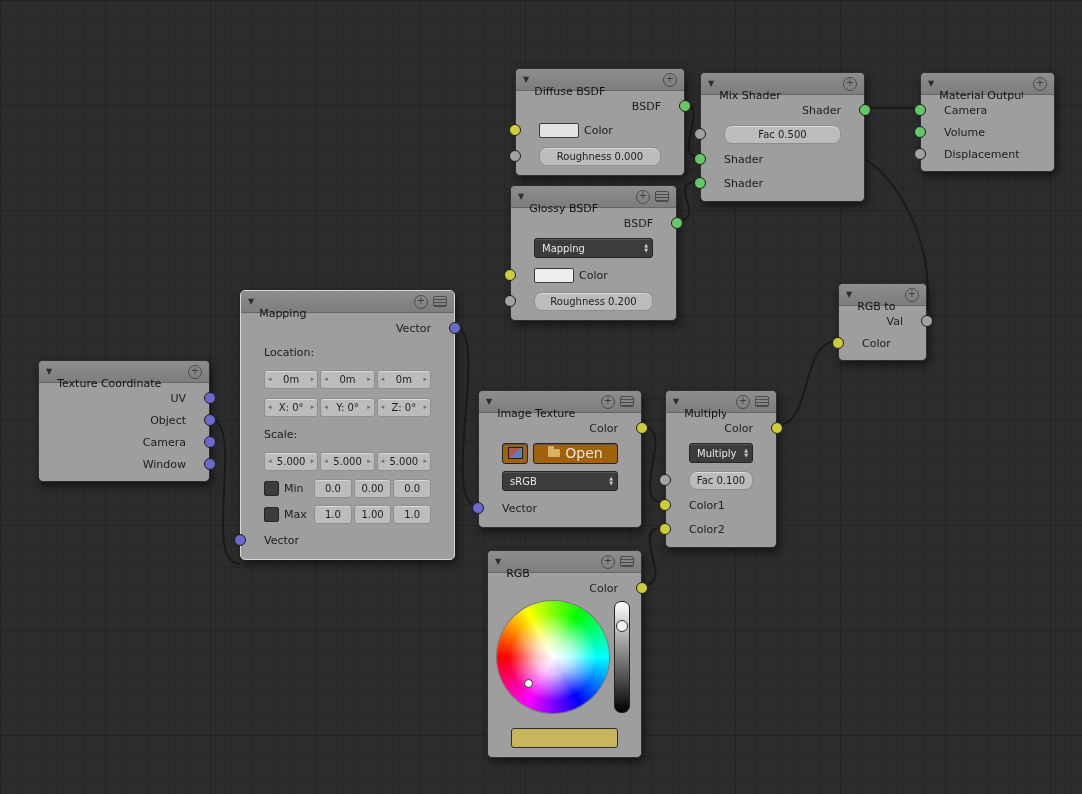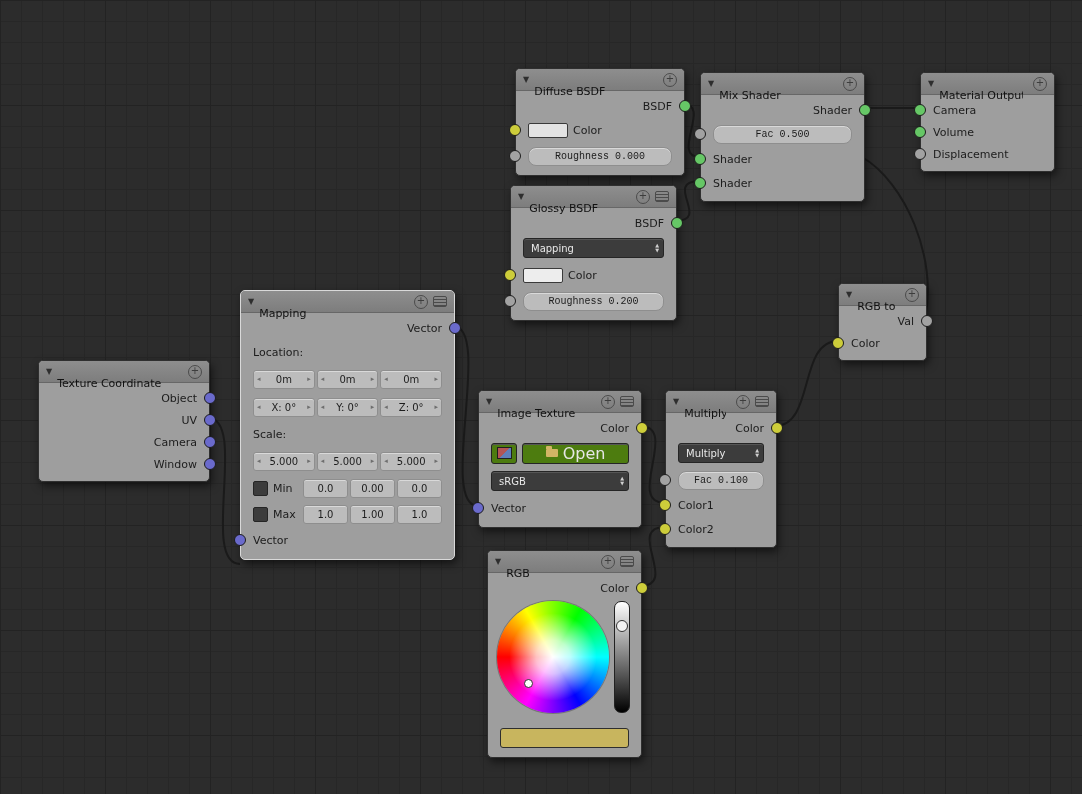--- a/index.html
+++ b/index.html
@@ -31,53 +31,53 @@
   .hsp{flex:1;}
   .plus{
     width:12px;height:12px;border:1px solid #4b4b4b;border-radius:50%;
     color:#3d3d3d;font-size:10px;line-height:10px;text-align:center;flex:none;
   }
   .exp{
     width:12px;height:9px;border:1px solid #4b4b4b;border-radius:2px;flex:none;
     background:repeating-linear-gradient(180deg,transparent 0 2px,#4b4b4b 2px 3px);
   }
   .bdy{padding:4px 0 6px;}
-  .row{position:relative;display:flex;align-items:center;gap:5px;padding:0 12px;height:22px;}
+  .row{position:relative;display:flex;align-items:center;gap:5px;padding:0 23px;height:22px;}
   .row.out{justify-content:flex-end;}
   .r24{height:24px;} .r26{height:26px;} .r28{height:28px;}
   .lbl{white-space:nowrap;}
   .sock{
     position:absolute;top:50%;width:12px;height:12px;margin-top:-6px;border-radius:50%;
     border:1px solid #1c1c1c;box-sizing:border-box;background:#999;
   }
   .sock.l{left:-7px;} .sock.r{right:-7px;}
   .field,.slider{
     position:relative;flex:1;height:17px;background:#bcbcbc;border:1px solid #8e8e8e;
     box-shadow:inset 0 1px 0 #d9d9d9;display:flex;align-items:center;justify-content:center;
     font-size:10px;color:#1c1c1c;min-width:0;
   }
   .field{border-radius:3px;}
-  .slider{border-radius:8px;font-family:Liberation Mono, monospace;}
+  .slider{border-radius:8px;}
   .fa{position:absolute;top:50%;transform:translateY(-50%);font-size:7px;color:#6e6e6e;}
   .fa.l{left:3px;} .fa.r{right:3px;}
   .trip{display:flex;gap:2px;flex:1;min-width:0;}
   .chk{width:13px;height:13px;background:#3c3c3c;border:1px solid #252525;border-radius:2px;flex:none;}
   .cl{width:25px;flex:none;}
   .dd{
     position:relative;flex:1;height:18px;background:#3c3c3c;border:1px solid #252525;border-radius:3px;
     box-shadow:inset 0 1px 0 #565656;display:flex;align-items:center;padding:0 7px;
     color:#e8e8e8;font-size:10px;min-width:0;
   }
   .ddar{position:absolute;right:4px;top:50%;transform:translateY(-50%);
     display:flex;flex-direction:column;font-size:5px;line-height:5px;color:#cfcfcf;}
   .swatch{width:38px;height:13px;border:1px solid #3a3a3a;border-radius:2px;flex:none;}
   .btn{
-    height:19px;background:#4d7c0f;border:1px solid #252525;border-radius:3px;
+    height:19px;background:#a16207;border:1px solid #252525;border-radius:3px;
     box-shadow:inset 0 1px 0 #565656;display:flex;align-items:center;justify-content:center;
-    gap:5px;color:#e6e6e6;font-size:16px;
+    gap:5px;color:#e6e6e6;font-size:14px;
   }
   .btn.sq{width:24px;flex:none;}
   .btn.grow{flex:1;}
   .imgico{width:13px;height:10px;border:1px solid #1f1f1f;
     background:linear-gradient(135deg,#b25555 0 50%,#5f7fb9 50%);}
   .foldico{position:relative;width:12px;height:8px;background:#d3b565;border-radius:1px;}
   .foldico::before{content:"";position:absolute;left:0;top:-3px;width:6px;height:3px;
     background:#d3b565;border-radius:1px 1px 0 0;}
   .wheelrow{display:flex;gap:5px;padding:2px 9px;align-items:flex-start;height:122px;}
   .wheel{
@@ -114,25 +114,25 @@
 
   <div class="node" style="left:38px;top:360px;width:170px;">
     <div class="hdr">
       <span class="tri">▼</span>
       <span class="ttl">Texture Coordinate</span>
       <span class="hsp"></span>
       <span class="plus">+</span>
     </div>
     <div class="bdy">
       <div class="row out">
+        <span class="lbl">UV</span>
+        <span class="sock r" style="background: rgb(106, 106, 204);"></span>
+      </div>
+      <div class="row out">
         <span class="lbl">Object</span>
-        <span class="sock r" style="background: rgb(106, 106, 204);"></span>
-      </div>
-      <div class="row out">
-        <span class="lbl">UV</span>
         <span class="sock r" style="background: rgb(106, 106, 204);"></span>
       </div>
       <div class="row out">
         <span class="lbl">Camera</span>
         <span class="sock r" style="background: rgb(106, 106, 204);"></span>
       </div>
       <div class="row out">
         <span class="lbl">Window</span>
         <span class="sock r" style="background: rgb(106, 106, 204);"></span>
       </div>

